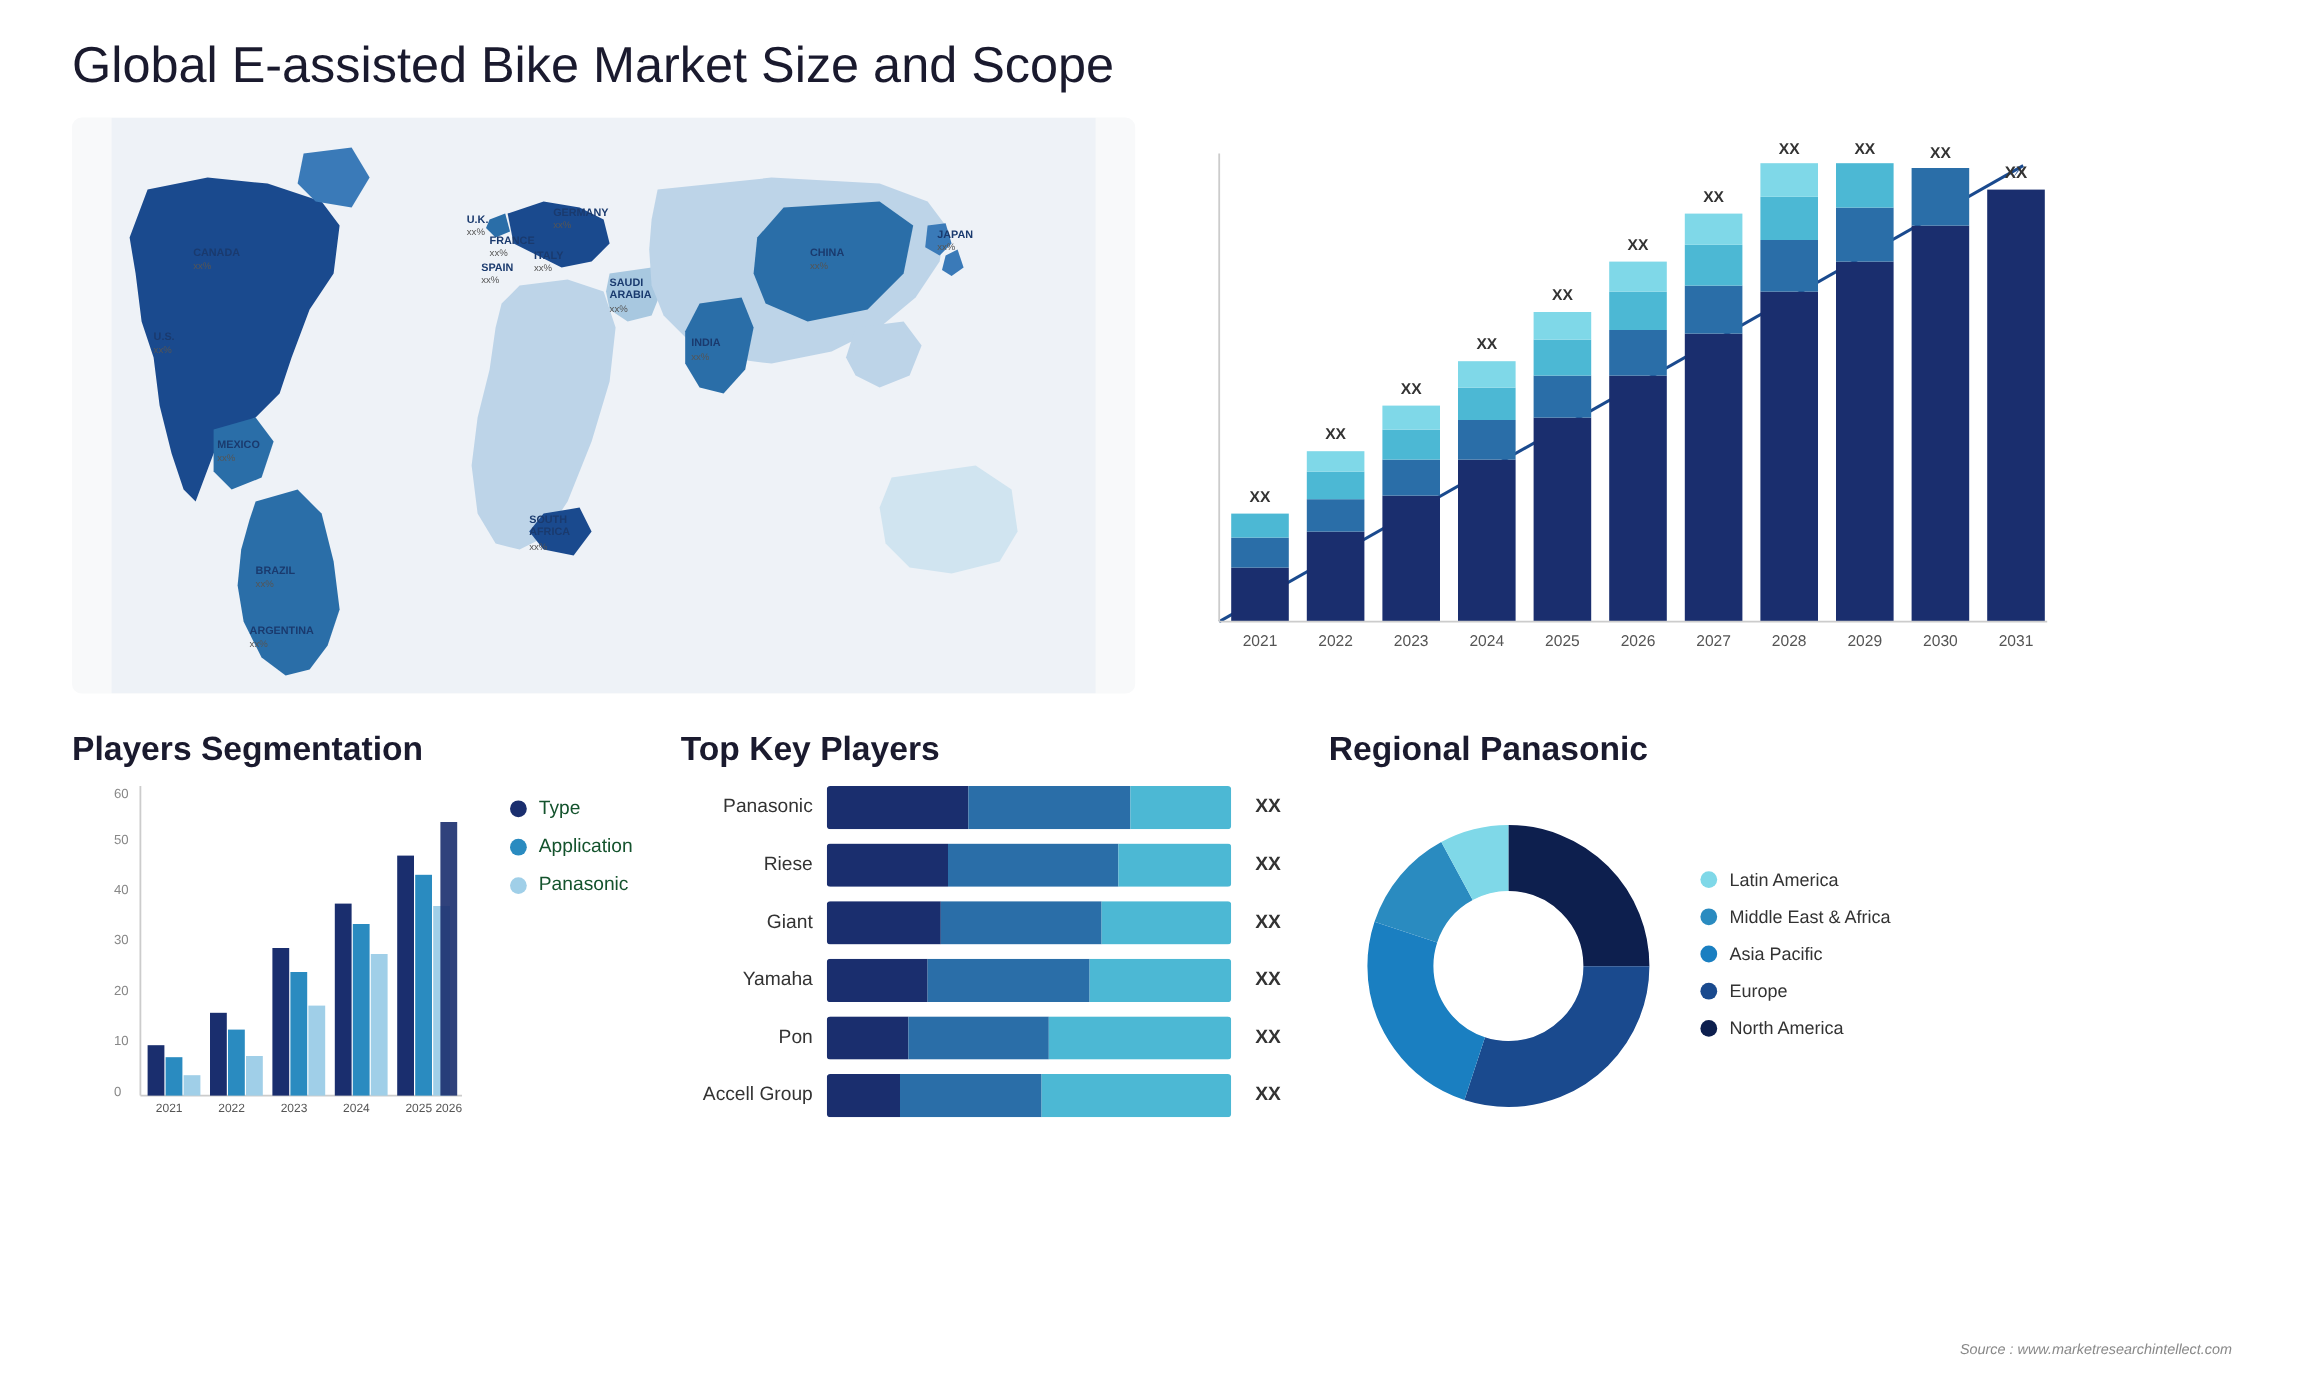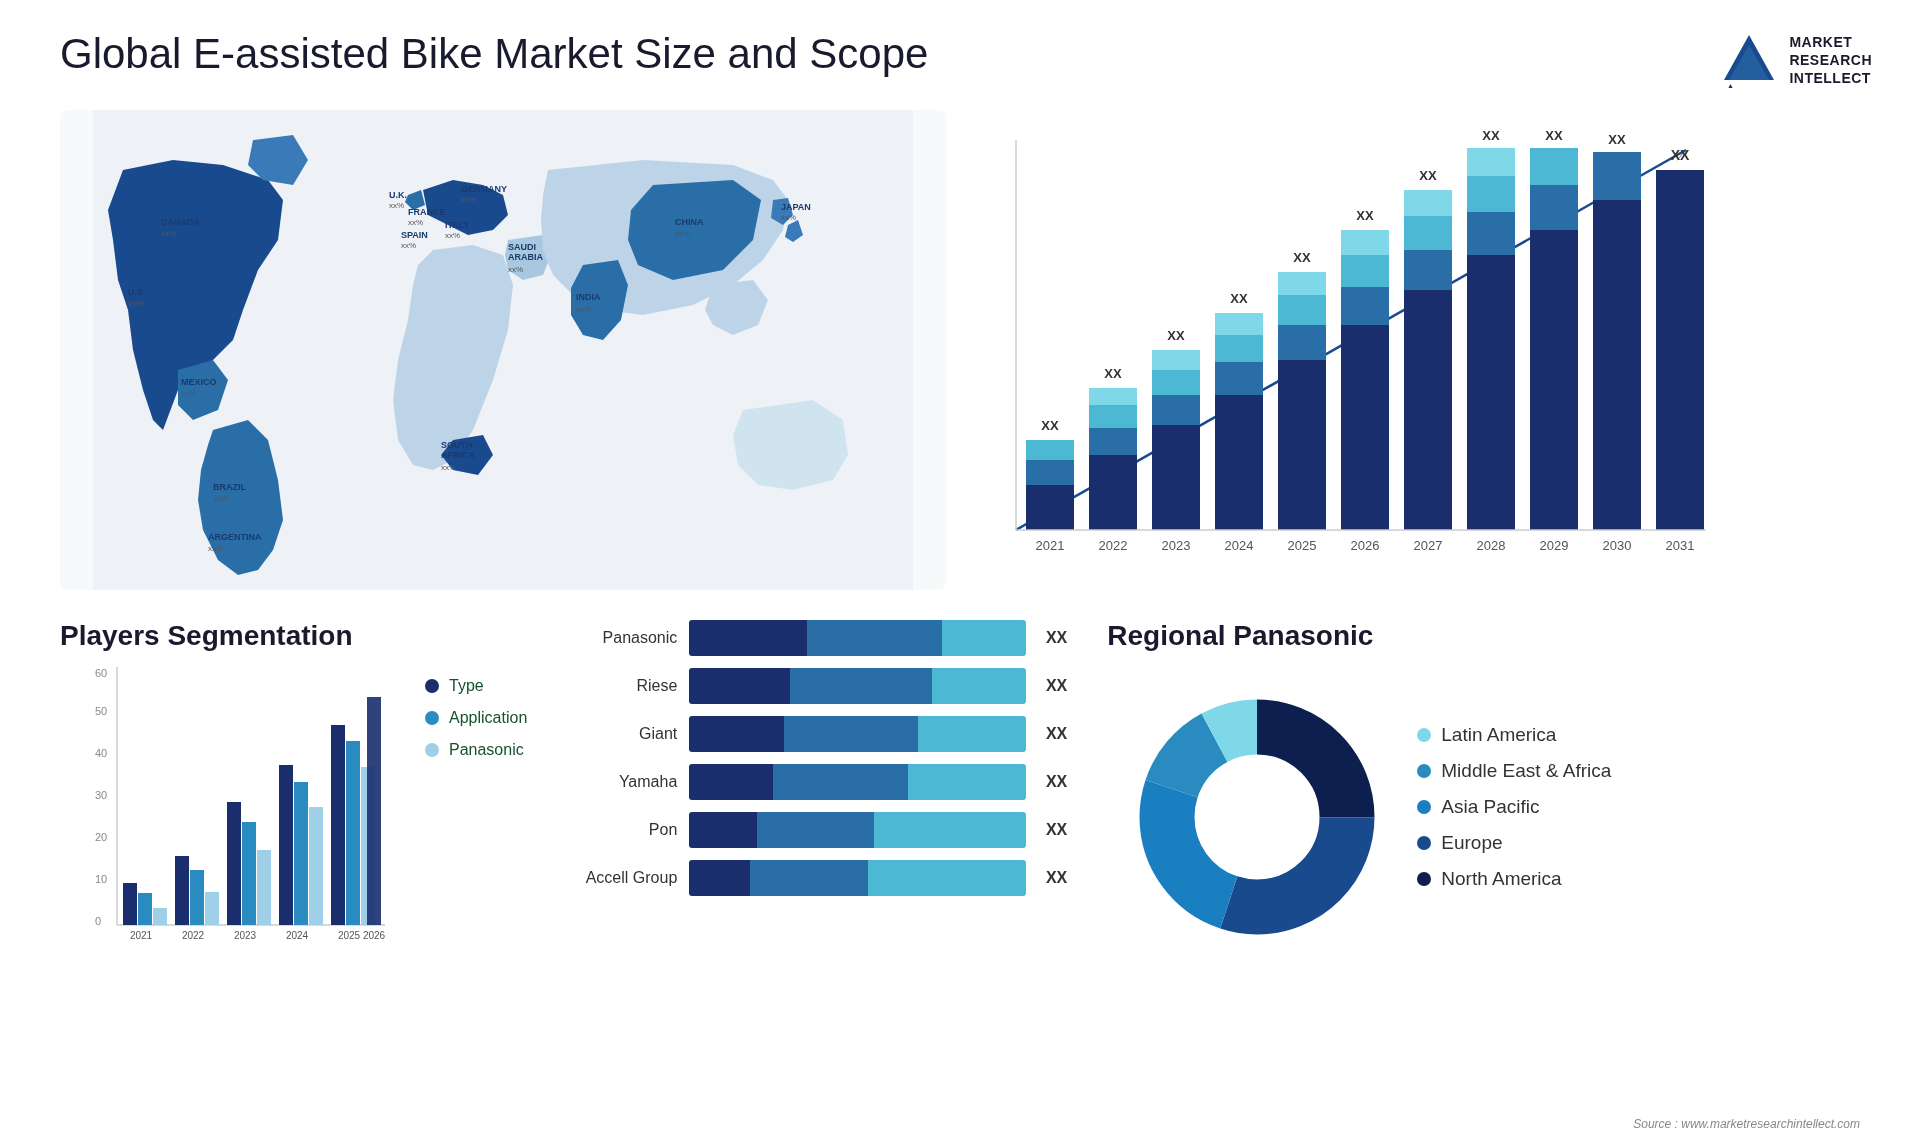--- a/index.html
+++ b/index.html
@@ -193,21 +193,21 @@
     .regional-legend {
       display: flex;
       flex-direction: column;
       gap: 14px;
     }
 
     .regional-legend-item {
       display: flex;
       align-items: center;
       gap: 10px;
-      font-size: 19px;
+      font-size: 15px;
       color: #333;
     }
 
     .regional-dot {
       width: 14px;
       height: 14px;
       border-radius: 50%;
       flex-shrink: 0;
     }
 
@@ -232,32 +232,20 @@
     }
 
   </style>
 </head>
 <body>
 
 <div class="page">
 
   <div class="header">
     <h1 class="page-title">Global E-assisted Bike Market Size and Scope</h1>
-    <div class="logo">
-      <svg class="logo-icon" viewBox="0 0 60 60">
-        <polygon points="30,5 55,50 5,50" fill="#1a4a8e"></polygon>
-        <polygon points="30,15 50,50 10,50" fill="#2a6ea8" opacity="0.6"></polygon>
-        <text x="8" y="58" font-size="7" fill="#1a2e6e" font-weight="bold">▲</text>
-      </svg>
-      <div class="logo-text">
-        <div>MARKET</div>
-        <div>RESEARCH</div>
-        <div>INTELLECT</div>
-      </div>
-    </div>
   </div>
 
   <div class="top-section">
 
     <div class="map-container">
       <svg class="world-map-svg" viewBox="0 0 820 480" xmlns="http://www.w3.org/2000/svg">
 
         <rect width="820" height="480" fill="#eef2f7"></rect>
 
         <path d="M 30 60 L 80 50 L 130 55 L 175 70 L 190 90 L 185 130 L 165 160 L 150 200 L 140 230 L 120 250 L 100 260 L 85 280 L 70 320 L 60 310 L 50 280 L 40 240 L 35 200 L 25 170 L 20 130 L 15 100 Z" fill="#1a4a8e"></path>
@@ -482,20 +470,21 @@
           </div>
           <div class="legend-item">
             <div class="legend-dot" style="background:#a0cfe8;"></div>
             <span>Panasonic</span>
           </div>
         </div>
       </div>
     </div>
 
     <div class="players-container">
+      <div class="section-title">Top Key Players</div>
       <div class="players-chart">
 
         <div class="player-row">
           <div class="player-name">Panasonic</div>
           <div class="player-bar-container" style="width:88%;">
             <div class="player-bar-seg" style="width:35%;background:#1a2e6e;"></div>
             <div class="player-bar-seg" style="width:40%;background:#2a6ea8;"></div>
             <div class="player-bar-seg" style="width:25%;background:#4cb8d4;"></div>
           </div>
           <div class="player-value">XX</div>

